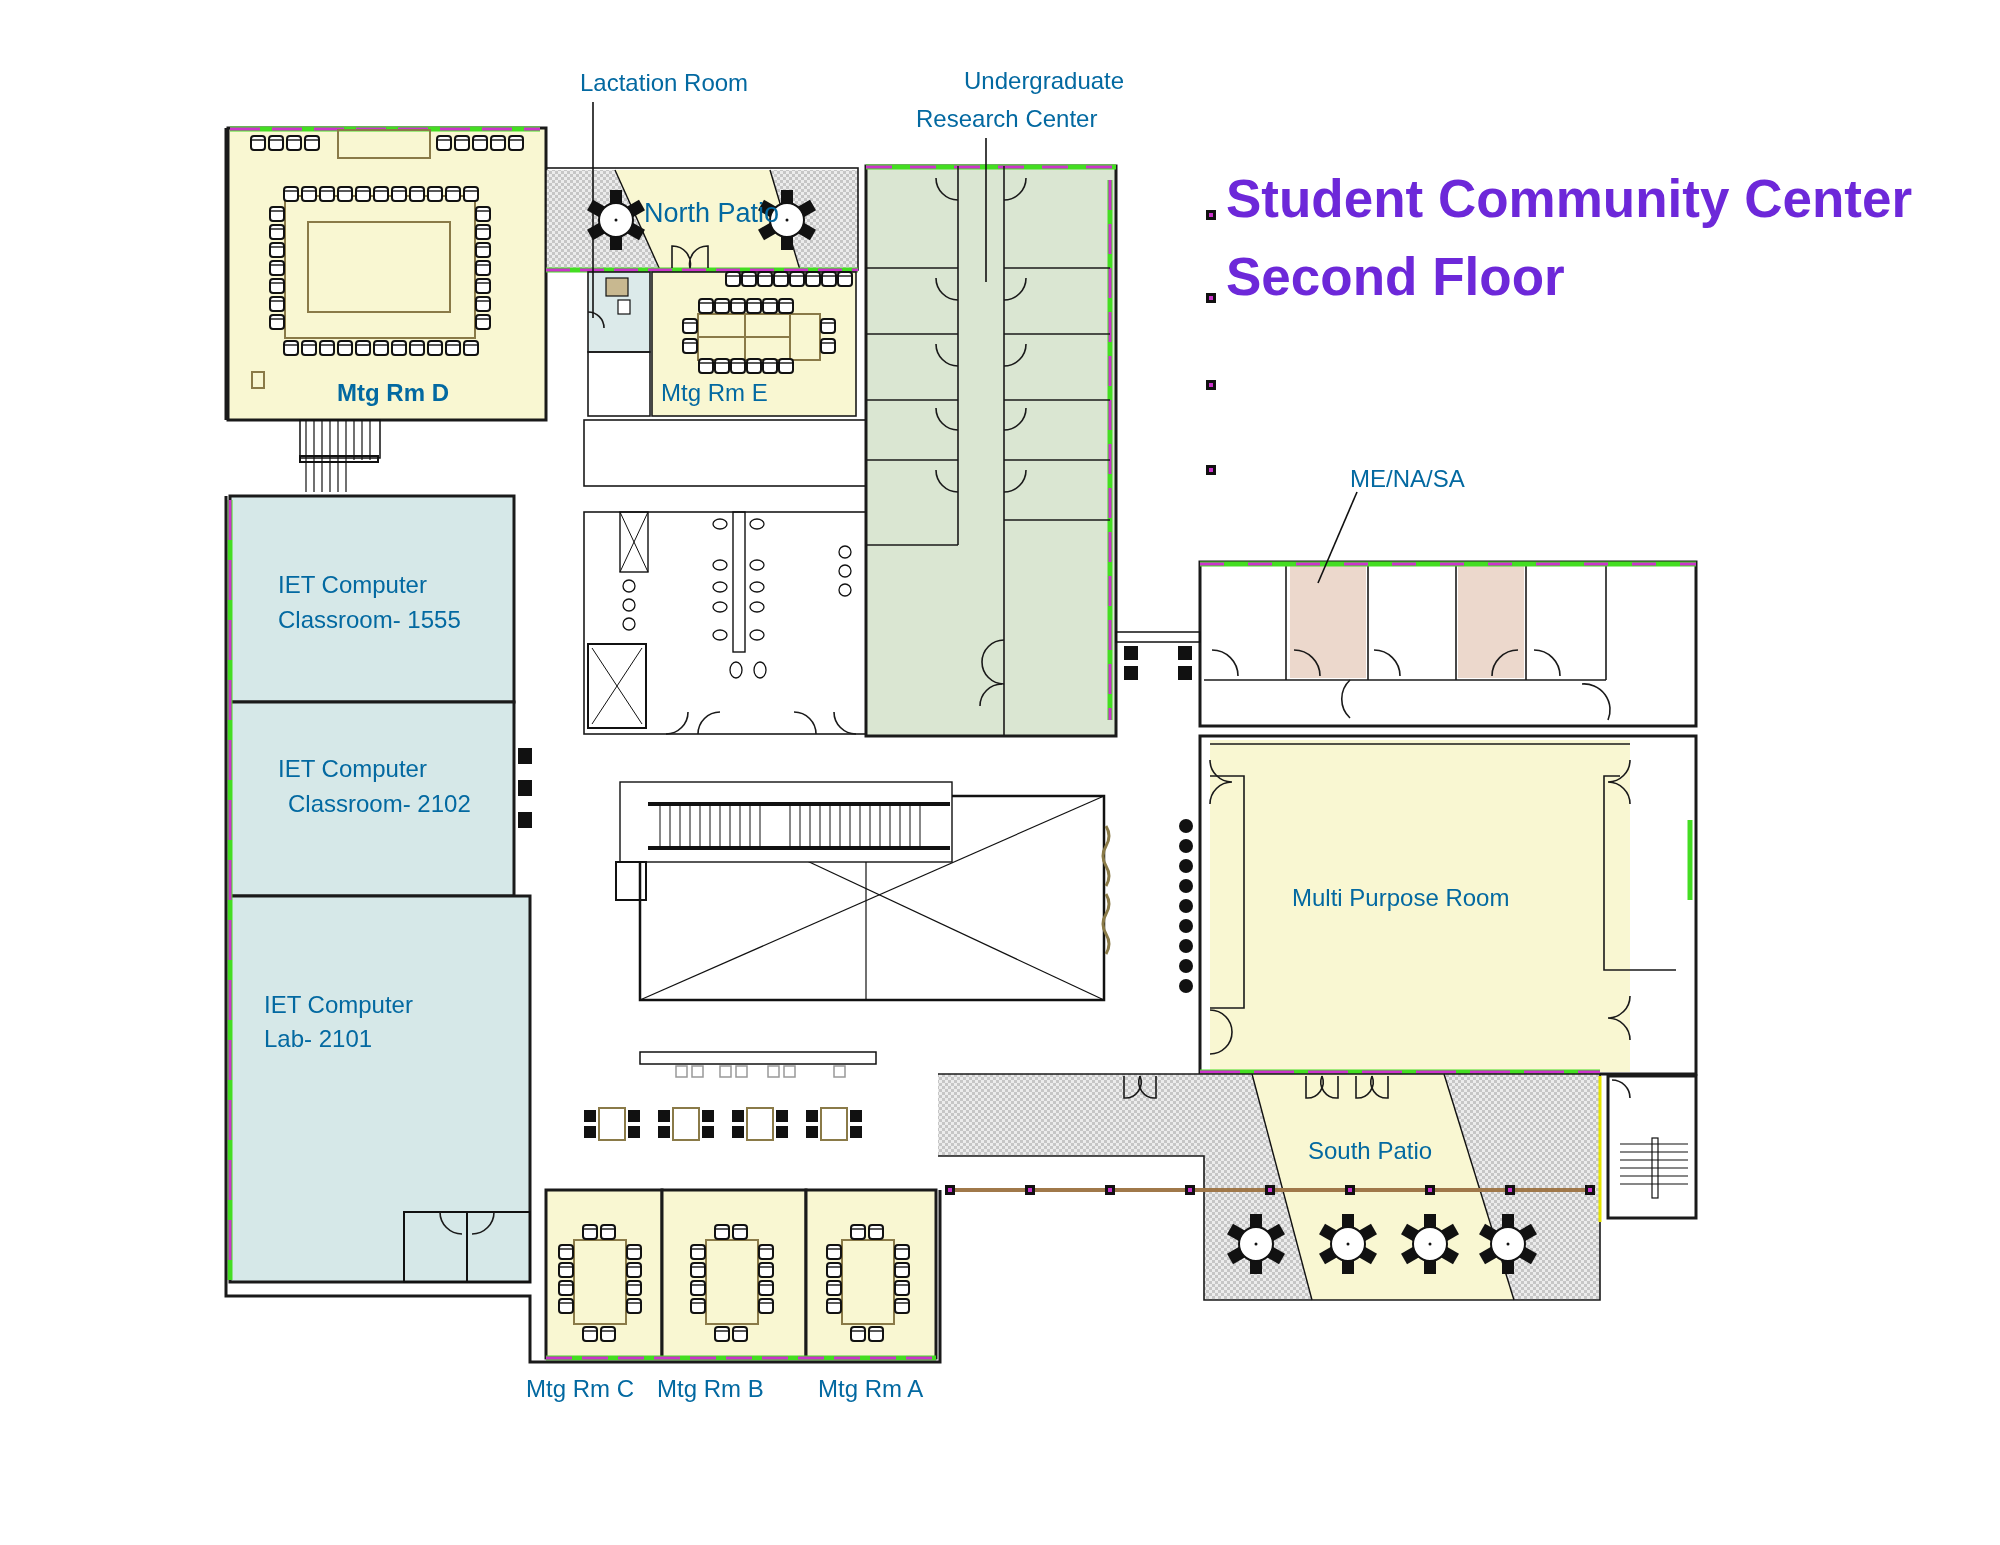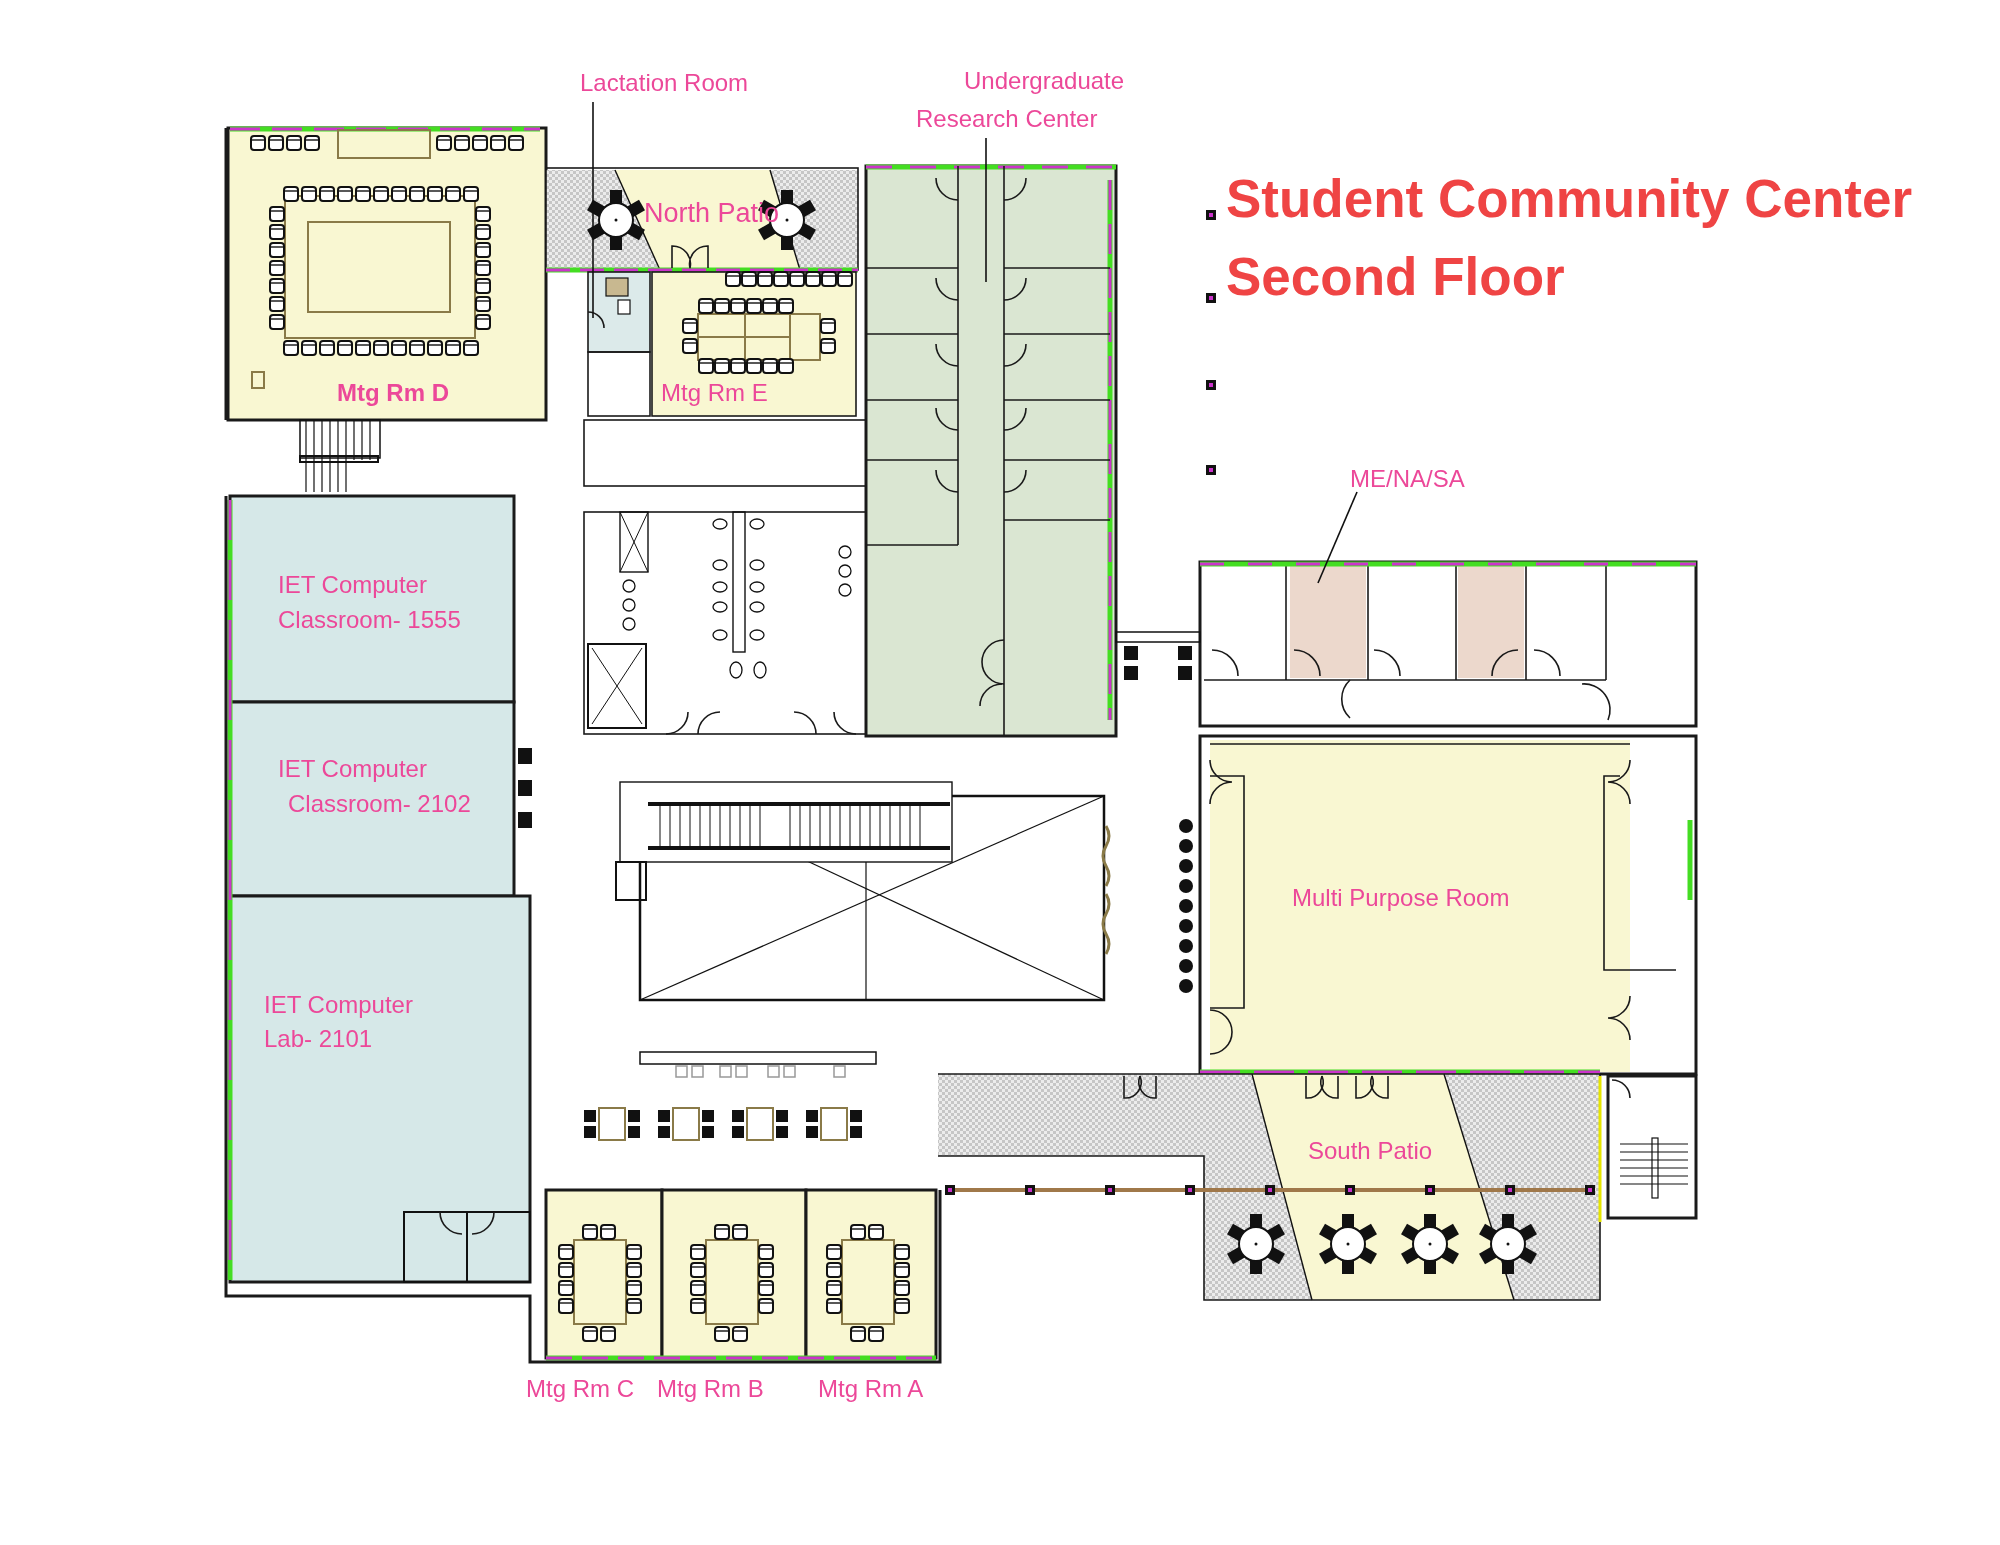--- a/index.html
+++ b/index.html
@@ -1,22 +1,22 @@
 <!DOCTYPE html>
 <html><head>
 <meta charset="utf-8">
 <style>
   html, body { margin: 0; padding: 0; background: #ffffff; }
   body { width: 2000px; height: 1545px; position: relative; overflow: hidden;
          font-family: "Liberation Sans", sans-serif; }
   #plan { position: absolute; left: 0; top: 0; width: 2000px; height: 1545px; }
-  .label { position: absolute; color: #ec4899; font-family: "Liberation Sans", sans-serif;
+  .label { position: absolute; color: #0369a1; font-family: "Liberation Sans", sans-serif;
            font-size: 24px; line-height: 34px; white-space: nowrap; }
   .label.small { font-size: 27px; }
-  .title { position: absolute; color: #ef4444; font-family: "Liberation Sans", sans-serif;
+  .title { position: absolute; color: #6d28d9; font-family: "Liberation Sans", sans-serif;
            font-weight: bold; font-size: 53px; line-height: 78px; white-space: nowrap; }
   .wall { fill: none; stroke: #1a1a1a; stroke-width: 3; }
   .wall-thin { fill: none; stroke: #1a1a1a; stroke-width: 1.6; }
   .door { fill: none; stroke: #1a1a1a; stroke-width: 1.6; }
   .glass { stroke: #cc33cc; stroke-width: 3; }
   .glass-frame { stroke: #44dd22; stroke-width: 5; }
   .chair { fill: #ffffff; stroke: #111; stroke-width: 2; }
   .table { fill: none; stroke: #8a7a48; stroke-width: 2; }
   .leader { stroke: #111; stroke-width: 1.6; fill: none; }
   .rail { stroke: #a0784a; stroke-width: 4; }

